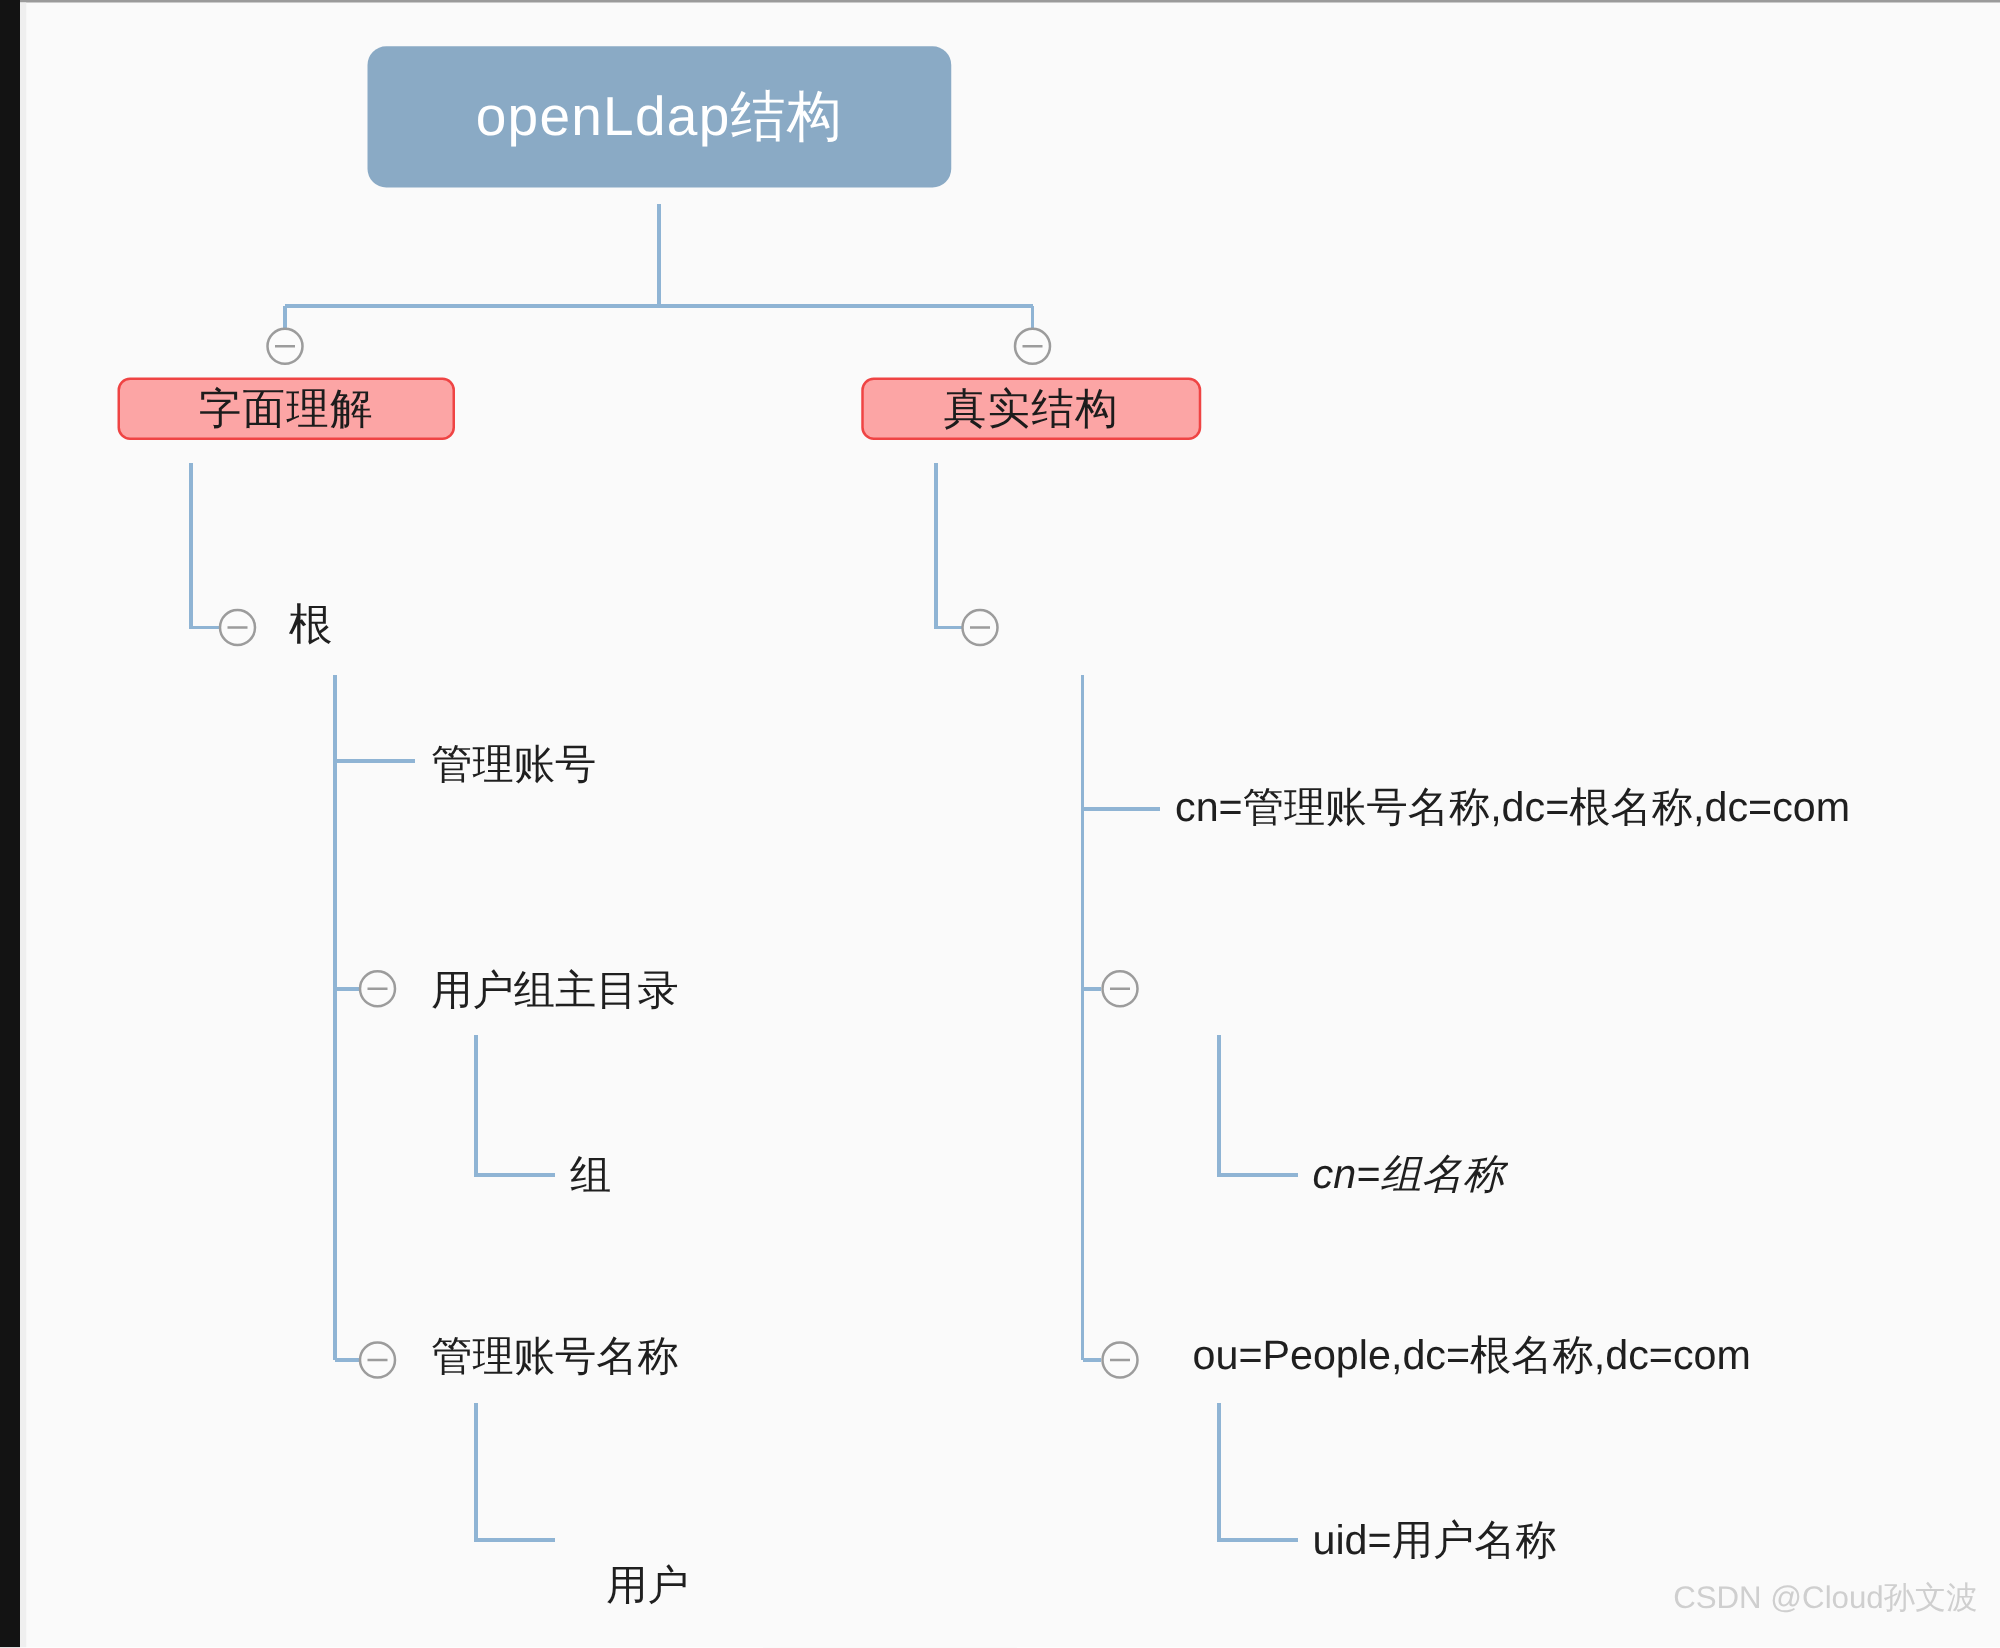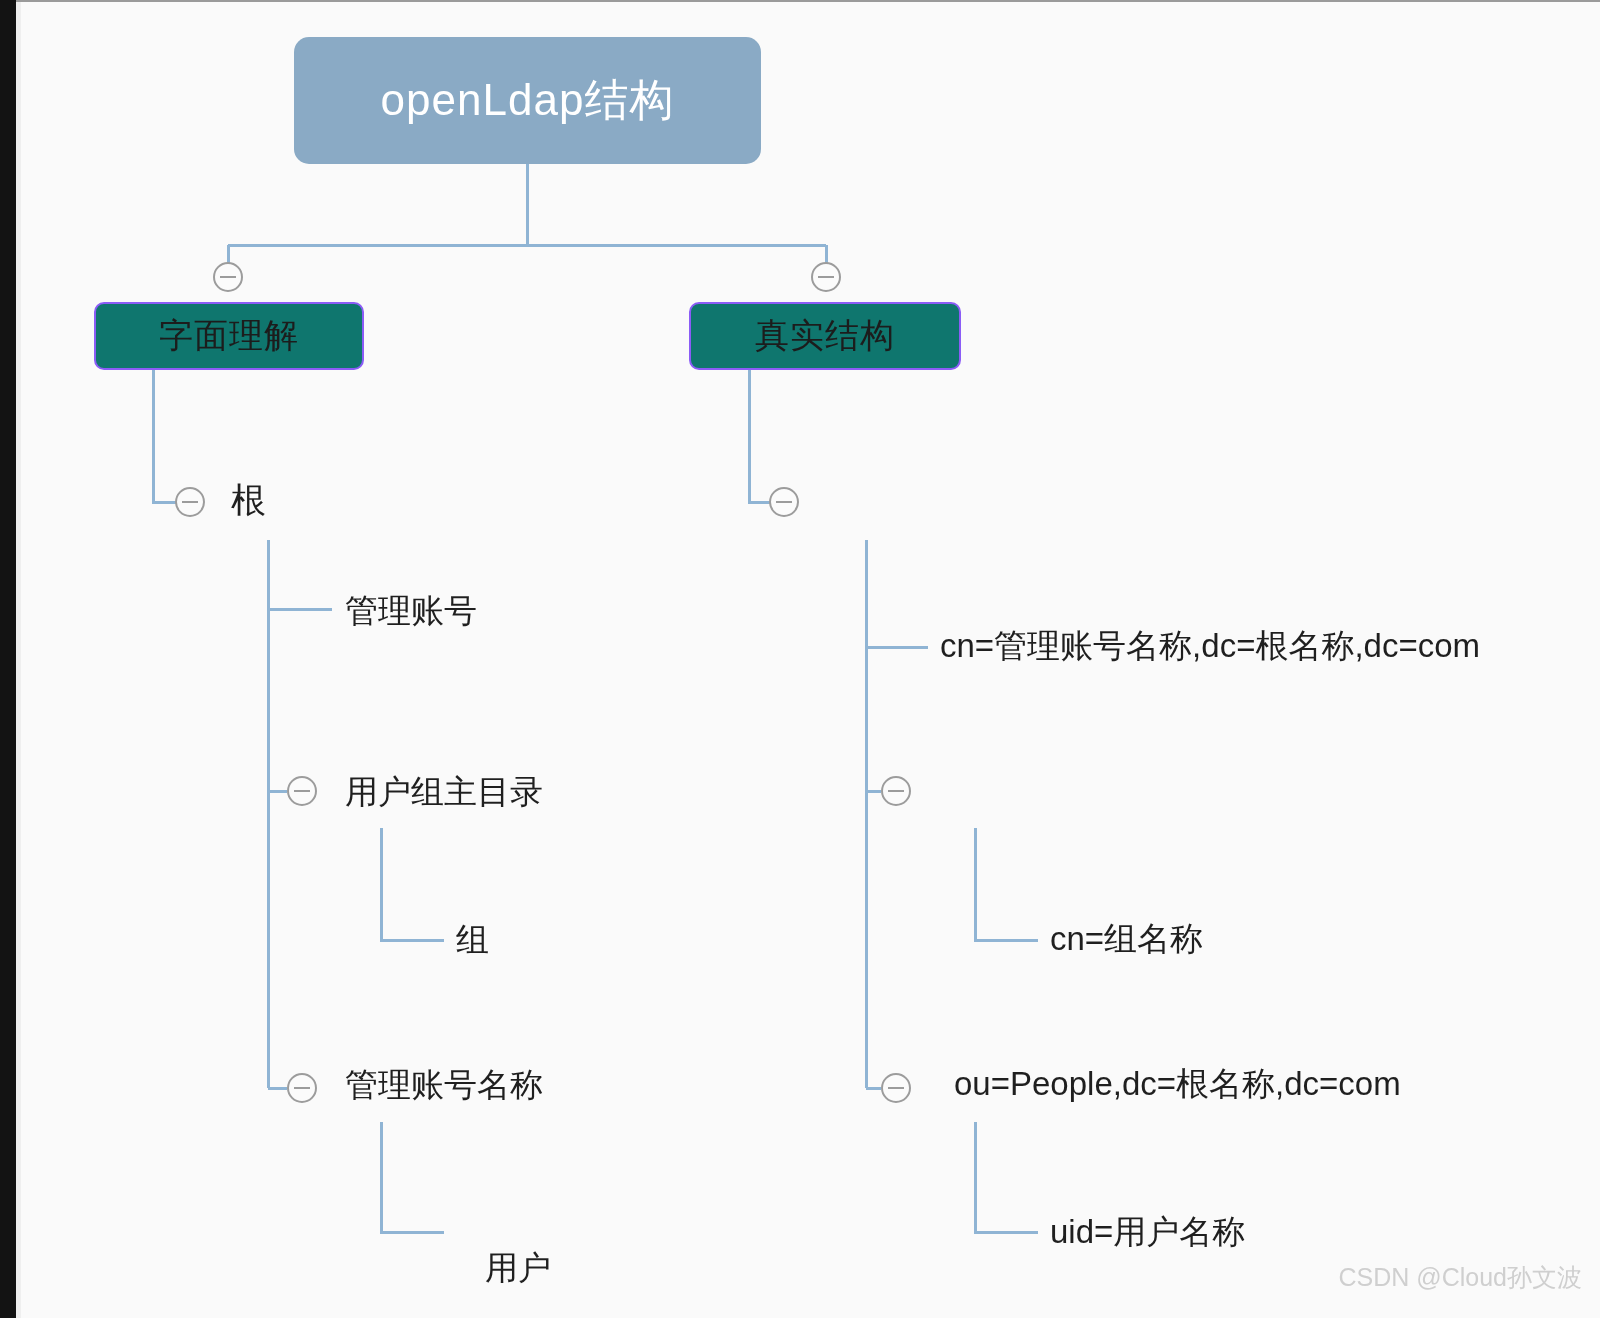--- a/index.html
+++ b/index.html
@@ -46,38 +46,38 @@
   
   .node {
     position: absolute;
     white-space: nowrap;
   }
 
   .root-node {
     left: 295px;
     top: 38px;
     width: 465px;
-    height: 125px;
+    height: 111px;
     background: #8aaac5;
     border-radius: 14px;
     display: flex;
     align-items: center;
     justify-content: center;
     box-shadow: 0 0 0 1px #8aaac5;
   }
   .root-label {
     color: #ffffff;
     font-size: 44px;
     letter-spacing: 1px;
   }
 
   .branch-node {
-    height: 68px;
-    background: #0f766e;
-    border: 2px solid #8b5cf6;
+    height: 50px;
+    background: #fca5a5;
+    border: 2px solid #ef4444;
     border-radius: 10px;
     display: flex;
     align-items: center;
     justify-content: center;
     padding: 0 34px;
     box-sizing: border-box;
   }
   .branch-label {
     color: #1c1c1c;
     font-size: 34px;
@@ -204,21 +204,21 @@
   <div class="text-node t-md" style="left:345px; top:1068px;">管理账号名称</div>
 
   <div class="text-node t-md" style="left:485px; top:1215px;margin-top:36px;">用户</div>
 
   <div class="toggle" style="left:769px; top:487px;"></div>
 
   <div class="text-node t-md" style="left:940px; top:629px;">cn=管理账号名称,dc=根名称,dc=com</div>
 
   <div class="toggle" style="left:881px; top:776px;"></div>
 
-  <div class="text-node t-md" style="left:1050px; top:922px;">cn=组名称</div>
+  <div class="text-node t-md" style="left:1050px; top:922px;font-style:italic;">cn=组名称</div>
 
   <div class="toggle" style="left:881px; top:1073px;"></div>
   <div class="text-node t-md" style="left:954px; top:1067px;">ou=People,dc=根名称,dc=com</div>
 
   <div class="text-node t-md" style="left:1050px; top:1215px;">uid=用户名称</div>
 
   <div class="watermark">CSDN @Cloud孙文波</div>
 
 </div>
 

